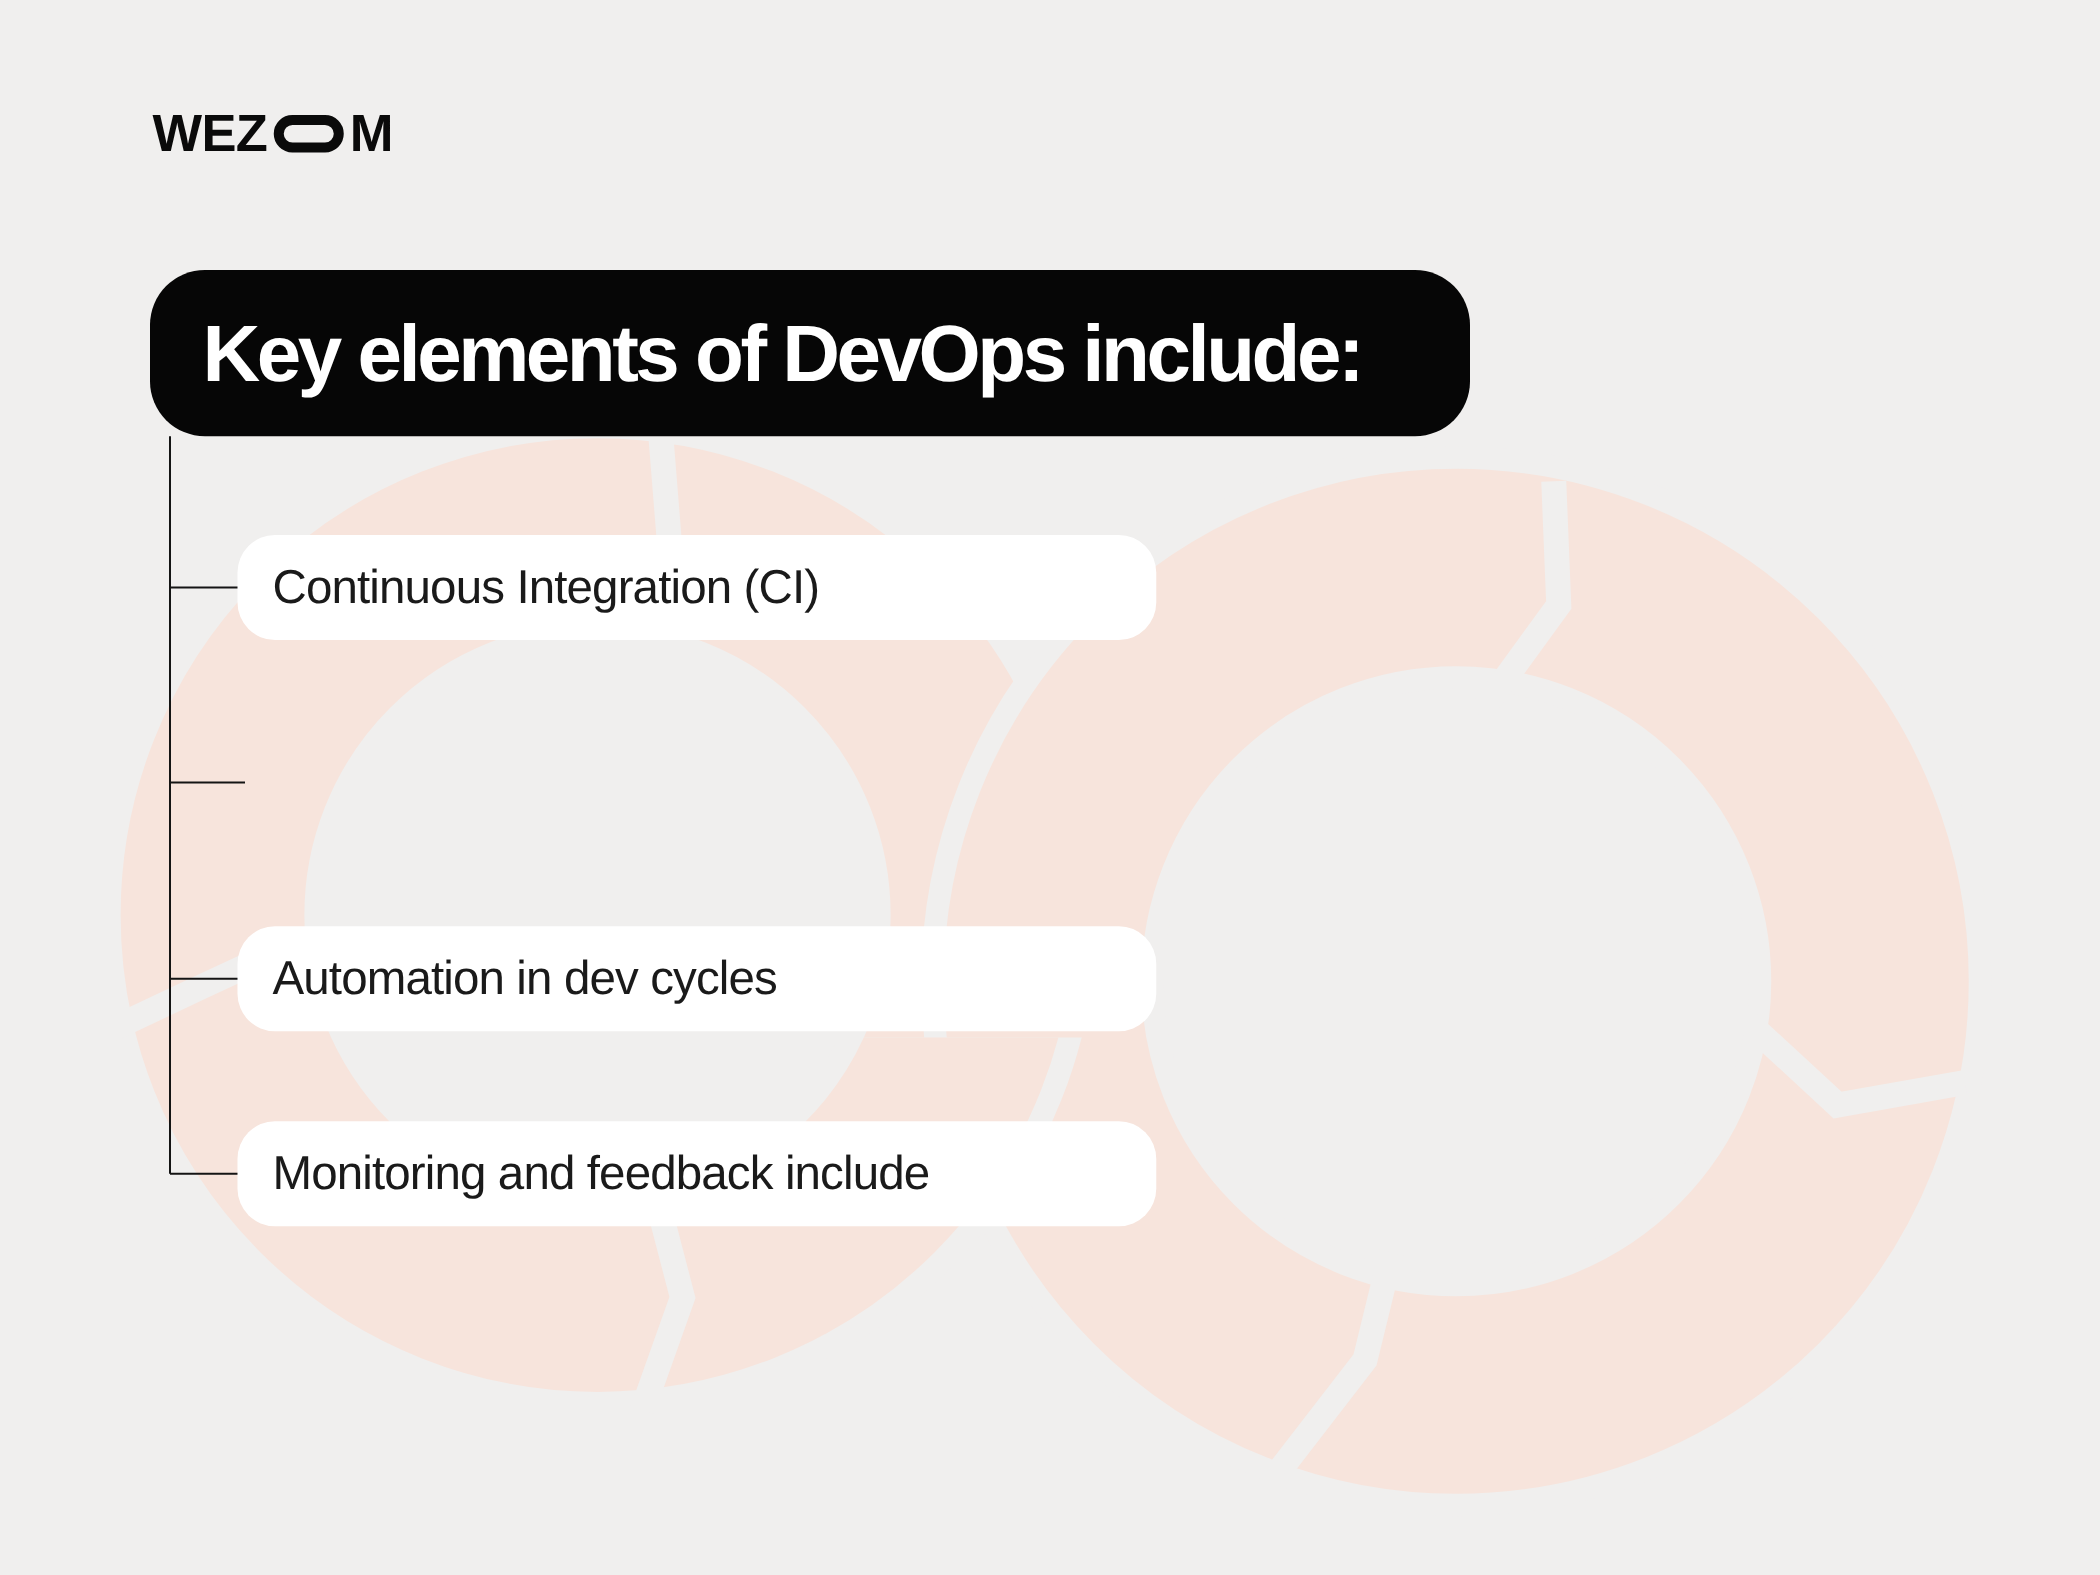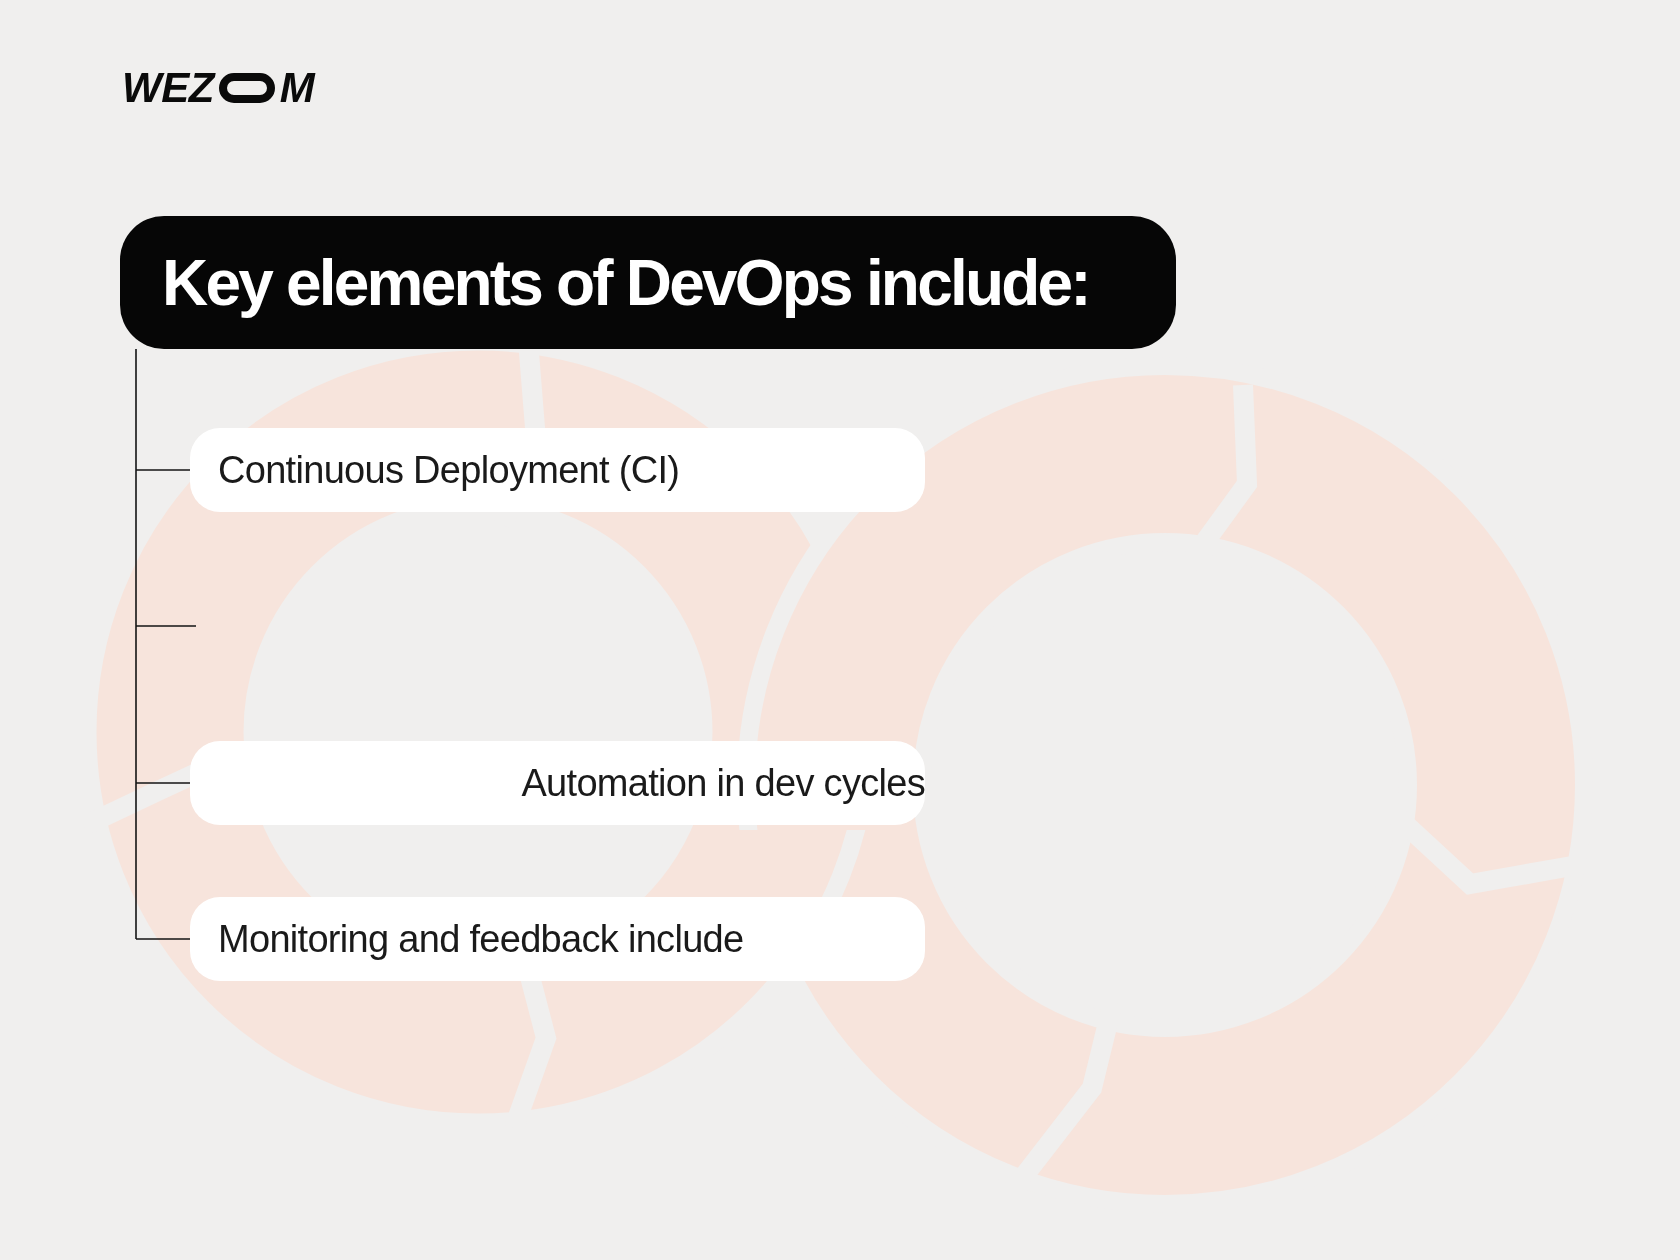--- a/index.html
+++ b/index.html
@@ -13,22 +13,22 @@
     background:var(--bg,#f0efee);
     overflow:hidden;
   }
   
   .bg-svg{position:absolute;left:0;top:0;width:1680px;height:1260px;}
   .bg-svg .ring{fill:none;stroke:var(--accent,#f7e4dc);}
   .bg-svg .halo{fill:none;stroke:var(--bg,#f0efee);}
   .bg-svg .gaps path{fill:none;stroke:var(--bg,#f0efee);stroke-width:20;stroke-linecap:butt;stroke-linejoin:miter;}
   
   .logo{
-    position:absolute;left:122px;top:68px;height:40px;
-    display:flex;align-items:center;gap:3px;font-style:italic;
+    position:absolute;left:122px;top:87px;height:40px;
+    display:flex;align-items:center;gap:3px;
   }
   .logo-txt{
     font-size:42px;font-weight:700;letter-spacing:-0.5px;
     color:var(--ink,#0a0a0a);line-height:40px;
   }
   .logo-o{
     display:inline-block;box-sizing:border-box;
     width:56px;height:30px;margin:0 2px;
     border:8px solid var(--ink,#0a0a0a);border-radius:15px;
     background:transparent;
@@ -52,21 +52,21 @@
   
   .card{
     position:absolute;left:190px;width:735px;height:84px;
     background:var(--card-bg,#ffffff);border-radius:30px;
     display:flex;align-items:center;
     padding-left:28px;box-sizing:border-box;
     z-index:3;
   }
   .card-1{top:428px;}
   .card-2{top:584px;}
-  .card-3{top:741px;justify-content:flex-end;}
+  .card-3{top:741px;}
   .card-4{top:897px;}
   .card-label{
     color:var(--card-text,#1a1a1a);
     font-size:38px;font-weight:400;letter-spacing:-0.7px;
     white-space:nowrap;
   }
 </style>
 </head>
 <body>
 
@@ -107,21 +107,21 @@
 
   <div class="header">
     <span class="header-title">Key elements of DevOps include:</span>
   </div>
 
   <svg class="conn-svg" viewBox="0 0 1680 1260" aria-hidden="true">
     <path class="conn" d="M136 349 V939 M136 470 H196 M136 626 H196 M136 783 H196 M136 939 H196"></path>
   </svg>
 
   <div class="card card-1">
-    <span class="card-label">Continuous Deployment (CI)</span>
+    <span class="card-label">Continuous Integration (CI)</span>
   </div>
   <div class="card card-3">
     <span class="card-label">Automation in dev cycles</span>
   </div>
   <div class="card card-4">
     <span class="card-label">Monitoring and feedback include</span>
   </div>
 
 </div>
 

